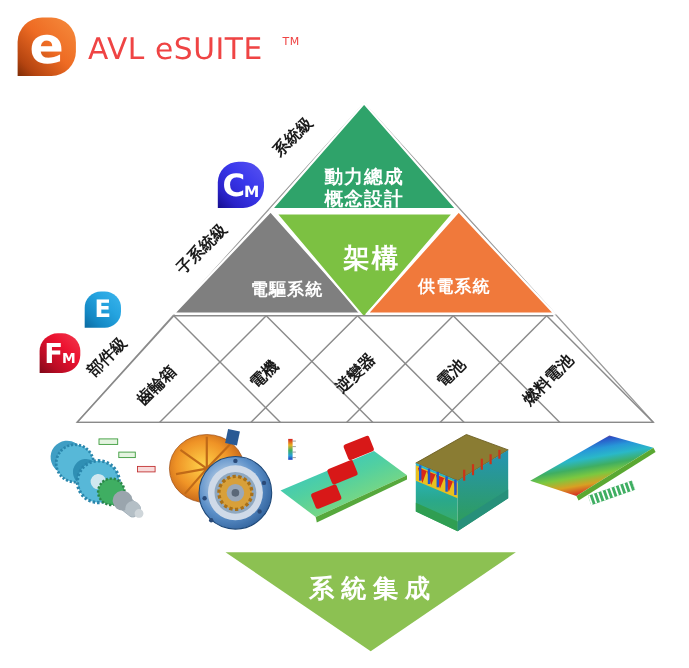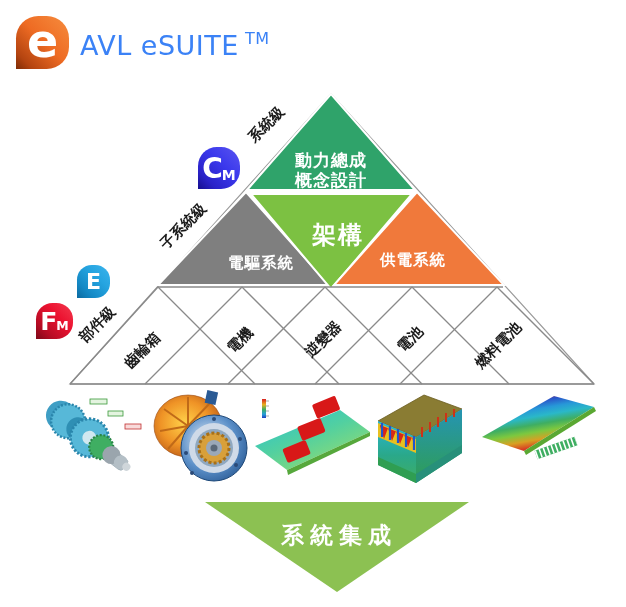--- a/index.html
+++ b/index.html
@@ -5,22 +5,22 @@
   html,body{margin:0;padding:0;background:#fff;}
   .stage{position:relative;width:626px;height:607px;background:#fff;overflow:hidden;
          font-family:"DejaVu Sans","Liberation Sans",sans-serif;}
   
   .logo{position:absolute;left:16px;top:16px;width:53px;height:53px;
         border-radius:42% 42% 42% 0;
         background:linear-gradient(45deg,#7e2c06 0%,#b44410 16%,#ee6b23 52%,#f58a3c 96%);
         display:flex;align-items:center;justify-content:center;
         color:#fff;font-weight:bold;font-size:46px;line-height:1;padding-bottom:4px;box-sizing:border-box;}
   .title{position:absolute;left:80px;top:22px;height:46px;display:flex;align-items:center;
-         font-size:27px;color:#3b82f6;letter-spacing:0.5px;}
-  .title sup{font-size:16px;margin-left:6px;transform:translateY(-7px);}
+         font-size:27px;color:#ef4444;letter-spacing:0.5px;}
+  .title sup{font-size:10px;margin-left:18px;transform:translateY(-7px);}
   
   .badge{position:absolute;display:flex;align-items:center;justify-content:center;
          color:#fff;font-weight:bold;border-radius:45% 45% 45% 0;}
   .badge .sub{font-size:0.5em;align-self:flex-end;margin:0 0 6px -1px;}
   .badge-c{left:198px;top:147px;width:42px;height:42px;font-size:28px;
            background:linear-gradient(45deg,#150e8e 0%,#2a22c8 22%,#3a38ec 58%,#5a55f0 100%);}
   .badge-e{left:77px;top:265px;width:33px;height:33px;font-size:22px;
            background:linear-gradient(45deg,#0c6aa0 0%,#1488c4 25%,#25a4e0 62%,#3cb4ec 100%);}
   .badge-f{left:36px;top:303px;width:37px;height:36px;font-size:25px;
            background:linear-gradient(45deg,#7e0818 0%,#b80c24 25%,#ec1230 62%,#f23c50 100%);}

